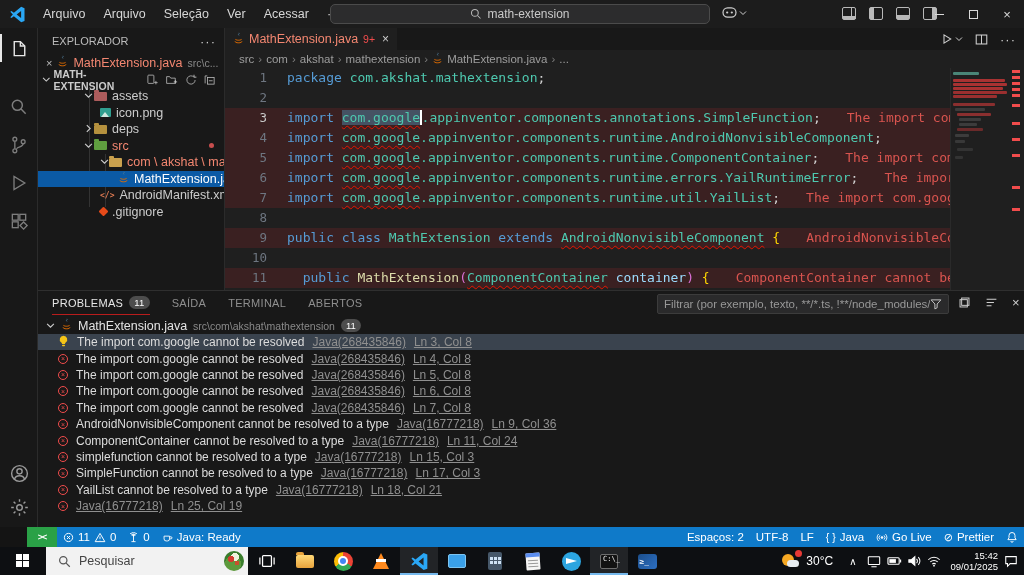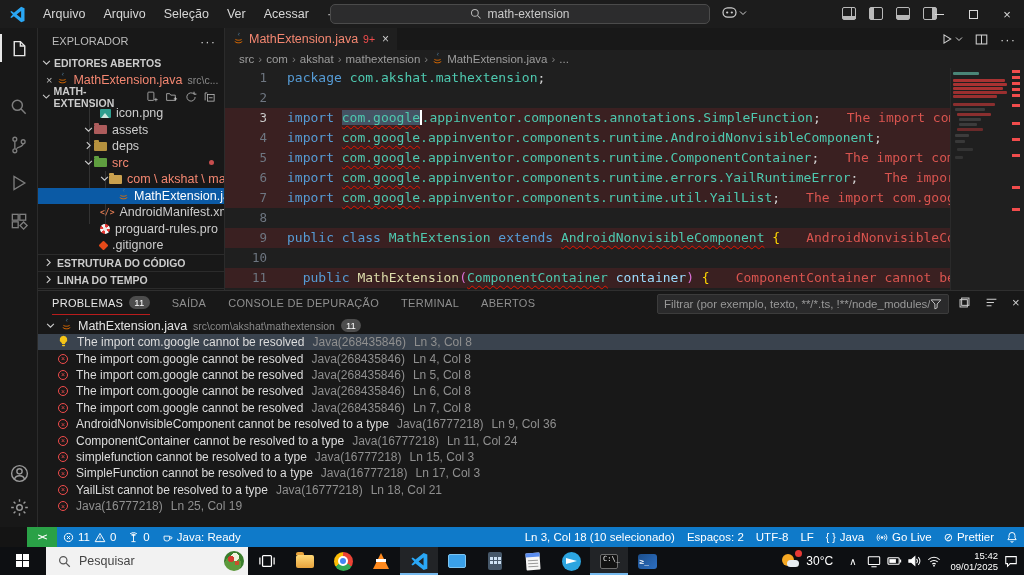--- a/index.html
+++ b/index.html
@@ -96,21 +96,21 @@
   .ptab.active{color:#e7e7e7;border-bottom:1px solid #b91c1c;}
   .pbadge{background:#4d4d4d;color:#ffffff;font-size:9.5px;border-radius:9px;padding:1px 5px;line-height:11px;}
   .pfilter{position:absolute;left:619px;top:3px;width:292px;height:20px;background:#2a2a2b;border:1px solid #3c3c3c;border-radius:2px;display:flex;align-items:center;font-size:11.5px;color:#989898;padding:0 6px;}
   .pfilter .ph{overflow:hidden;white-space:nowrap;flex:1;}
   .panel-acts{position:absolute;left:920px;top:4px;display:flex;gap:14px;align-items:center;color:#cfcfcf;}
   .pgroup{position:absolute;left:0;top:26px;width:986px;height:17px;display:flex;align-items:center;gap:6px;padding-left:8px;font-size:12.5px;color:#e4e4e4;}
   .plist{position:absolute;left:0;top:43px;width:986px;}
   .prow{height:16.4px;display:flex;align-items:center;font-size:12px;color:#dcdcdc;padding-left:20px;gap:8px;white-space:nowrap;}
   .prow.psel{background:#3a434e;}
   .pi-err{width:10px;height:10px;border:1px solid #f14c4c;border-radius:50%;position:relative;flex:none;display:inline-flex;align-items:center;justify-content:center;color:#f14c4c;font-size:7px;line-height:1;}
-  .pmeta{color:#8f8f8f;}
+  .pmeta{color:#8f8f8f;text-decoration:underline;}
 
   
   .statusbar{left:0;top:527px;width:1024px;height:20px;background:#0f7ac9;display:flex;align-items:center;font-size:11.5px;color:#ffffff;z-index:40;}
   .st-dark{width:27px;height:20px;background:#141414;flex:none;}
   .st-remote{width:30px;height:20px;background:#2aa147;flex:none;display:flex;align-items:center;justify-content:center;font-size:9px;font-weight:bold;letter-spacing:-1px;}
   .st-item{display:flex;align-items:center;gap:4px;padding:0 6px;height:20px;}
   .st-right{margin-left:auto;display:flex;align-items:center;}
 
   
   .taskbar{left:0;top:547px;width:1024px;height:28px;background:#0d0f12;display:flex;align-items:center;z-index:50;}
@@ -254,26 +254,20 @@
         <path d="M12 2.5v3M12 18.5v3M2.5 12h3M18.5 12h3M5.3 5.3l2.1 2.1M16.6 16.6l2.1 2.1M18.7 5.3l-2.1 2.1M7.4 16.6l-2.1 2.1"></path>
       </svg>
   </div>
 </div>
 
 <div class="abs sidebar">
   <div class="sb-title">
     <span>EXPLORADOR</span>
     <span class="more">···</span>
   </div>
-  <div class="sb-sec-head">
-    <svg width="9" height="9" viewBox="0 0 8 8">
-        <path d="M1 2.5l3 3 3-3" fill="none" stroke="#cccccc"></path>
-      </svg>
-    <span>EDITORES ABERTOS</span>
-  </div>
   <div class="oe-row">
     <span class="oe-close">×</span>
     <span class="icon-slot" id="oe-java-icon"><svg width="11" height="12" viewBox="0 0 12 14">
           <path d="M6.5 1c1.2 1-1.8 1.8 0 3" fill="none" stroke="#4e7896" stroke-width="1"></path>
           <path d="M2.5 8.2c0 .9 1.6 1.4 3.5 1.4s3.5-.5 3.5-1.4" fill="none" stroke="#e76f00" stroke-width="1.1"></path>
           <path d="M2 11c0 1 1.8 1.6 4 1.6s4-.6 4-1.6" fill="none" stroke="#e76f00" stroke-width="1.1"></path>
         </svg></span>
     <span class="fname-err">MathExtension.java</span>
     <span class="dim-path">src\c...</span>
     <span class="badge-err">9+</span>
@@ -298,33 +292,33 @@
         </svg>
       <svg width="12" height="12" viewBox="0 0 16 16" fill="none" stroke="#c5c5c5">
           <rect x="4.5" y="4.5" width="9" height="9"></rect>
           <path d="M6.5 9h5M4.5 2.5h-3v10"></path>
         </svg>
     </span>
   </div>
   <div class="tree" id="tree">
     <div class="guide" style="left:51px;top:0;height:119px;"></div>
     <div class="guide" style="left:67px;top:66px;height:53px;"></div>
-  <div class="tree-row" style="padding-left: 62px;">
-        <span class="tr-arrow" style="width: 0px;"></span>
-        <span class="ic-img"></span>
-        <span class="tr-label">icon.png</span>
-      </div>
-      <div class="tree-row" style="padding-left: 46px;">
+  <div class="tree-row" style="padding-left: 46px;">
         <span class="tr-arrow">
           <svg width="9" height="9" viewBox="0 0 8 8">
             <path d="M1 2.5l3 3 3-3" fill="none" stroke="#cccccc"></path>
           </svg>
         </span>
         <span class="fold f-assets"></span>
         <span class="tr-label">assets</span>
+      </div>
+      <div class="tree-row" style="padding-left: 62px;">
+        <span class="tr-arrow" style="width: 0px;"></span>
+        <span class="ic-img"></span>
+        <span class="tr-label">icon.png</span>
       </div>
       <div class="tree-row" style="padding-left: 46px;">
         <span class="tr-arrow">
           <svg width="9" height="9" viewBox="0 0 8 8">
             <path d="M2.5 1l3 3-3 3" fill="none" stroke="#cccccc"></path>
           </svg>
         </span>
         <span class="fold f-deps"></span>
         <span class="tr-label">deps</span>
       </div>
@@ -356,43 +350,23 @@
           </svg></span>
         <span class="tr-label">MathExtension.java</span>
       </div>
       <div class="tree-row" style="padding-left: 62px;">
         <span class="tr-arrow" style="width: 0px;"></span>
         <span class="ic-xml">&lt;/&gt;</span>
         <span class="tr-label">AndroidManifest.xml</span>
       </div>
       <div class="tree-row" style="padding-left: 62px;">
         <span class="tr-arrow" style="width: 0px;"></span>
-        <span class="ic-pro"></span>
-        <span class="tr-label">proguard-rules.pro</span>
-      </div>
-      <div class="tree-row" style="padding-left: 62px;">
-        <span class="tr-arrow" style="width: 0px;"></span>
         <span class="ic-git"></span>
         <span class="tr-label">.gitignore</span>
       </div>
-    </div>
-  <div id="sb-sections">
-      <div class="sb-bottom-sec">
-        <svg width="9" height="9" viewBox="0 0 8 8">
-          <path d="M2.5 1l3 3-3 3" fill="none" stroke="#cccccc"></path>
-        </svg>
-        <span>ESTRUTURA DO CÓDIGO</span>
-      </div>
-      <div class="sb-bottom-sec">
-        <svg width="9" height="9" viewBox="0 0 8 8">
-          <path d="M2.5 1l3 3-3 3" fill="none" stroke="#cccccc"></path>
-        </svg>
-        <span>LINHA DO TEMPO</span>
-      </div>
-      <div class="sb-bottom-sec"></div>
     </div>
 </div>
 
 <div class="abs tabbar">
   <div class="tab">
     <span id="tab-java-icon"><svg width="11" height="12" viewBox="0 0 12 14">
           <path d="M6.5 1c1.2 1-1.8 1.8 0 3" fill="none" stroke="#4e7896" stroke-width="1"></path>
           <path d="M2.5 8.2c0 .9 1.6 1.4 3.5 1.4s3.5-.5 3.5-1.4" fill="none" stroke="#e76f00" stroke-width="1.1"></path>
           <path d="M2 11c0 1 1.8 1.6 4 1.6s4-.6 4-1.6" fill="none" stroke="#e76f00" stroke-width="1.1"></path>
         </svg></span>
@@ -485,23 +459,20 @@
 <div class="abs panel">
   <div class="panel-tabs" id="panel-tabs">
       <div class="ptab active">
         <span>PROBLEMAS</span>
         <span class="pbadge">11</span>
       </div>
       <div class="ptab">
         <span>SAÍDA</span>
       </div>
       <div class="ptab">
-        <span>CONSOLE DE DEPURAÇÃO</span>
-      </div>
-      <div class="ptab">
         <span>TERMINAL</span>
       </div>
       <div class="ptab">
         <span>ABERTOS</span>
       </div>
     </div>
   <div class="pfilter">
     <span class="ph">Filtrar (por exemplo, texto, **/*.ts, !**/node_modules/**)</span>
     <svg width="12" height="12" viewBox="0 0 16 16" fill="none" stroke="#c5c5c5" stroke-width="1.3">
         <path d="M1.5 2.5h13L9.5 8v5l-3 1.5V8z"></path>
@@ -628,23 +599,20 @@
   </div>
   <div class="st-item">
     <svg width="11" height="11" viewBox="0 0 16 16" fill="none" stroke="#ffffff" stroke-width="1.3">
         <path d="M3 6h8v4a3 3 0 0 1-3 3H6a3 3 0 0 1-3-3z"></path>
         <path d="M11 7h2a1.5 1.5 0 0 1 0 3h-2"></path>
       </svg>
     <span>Java: Ready</span>
   </div>
   <div class="st-right">
     <div class="st-item">
-        <span>Ln 3, Col 18 (10 selecionado)</span>
-      </div>
-    <div class="st-item">
         <span>Espaços: 2</span>
       </div>
     <div class="st-item">
         <span>UTF-8</span>
       </div>
     <div class="st-item">
         <span>LF</span>
       </div>
     <div class="st-item">
       <span style="font-size:10.5px;">{ }</span>

